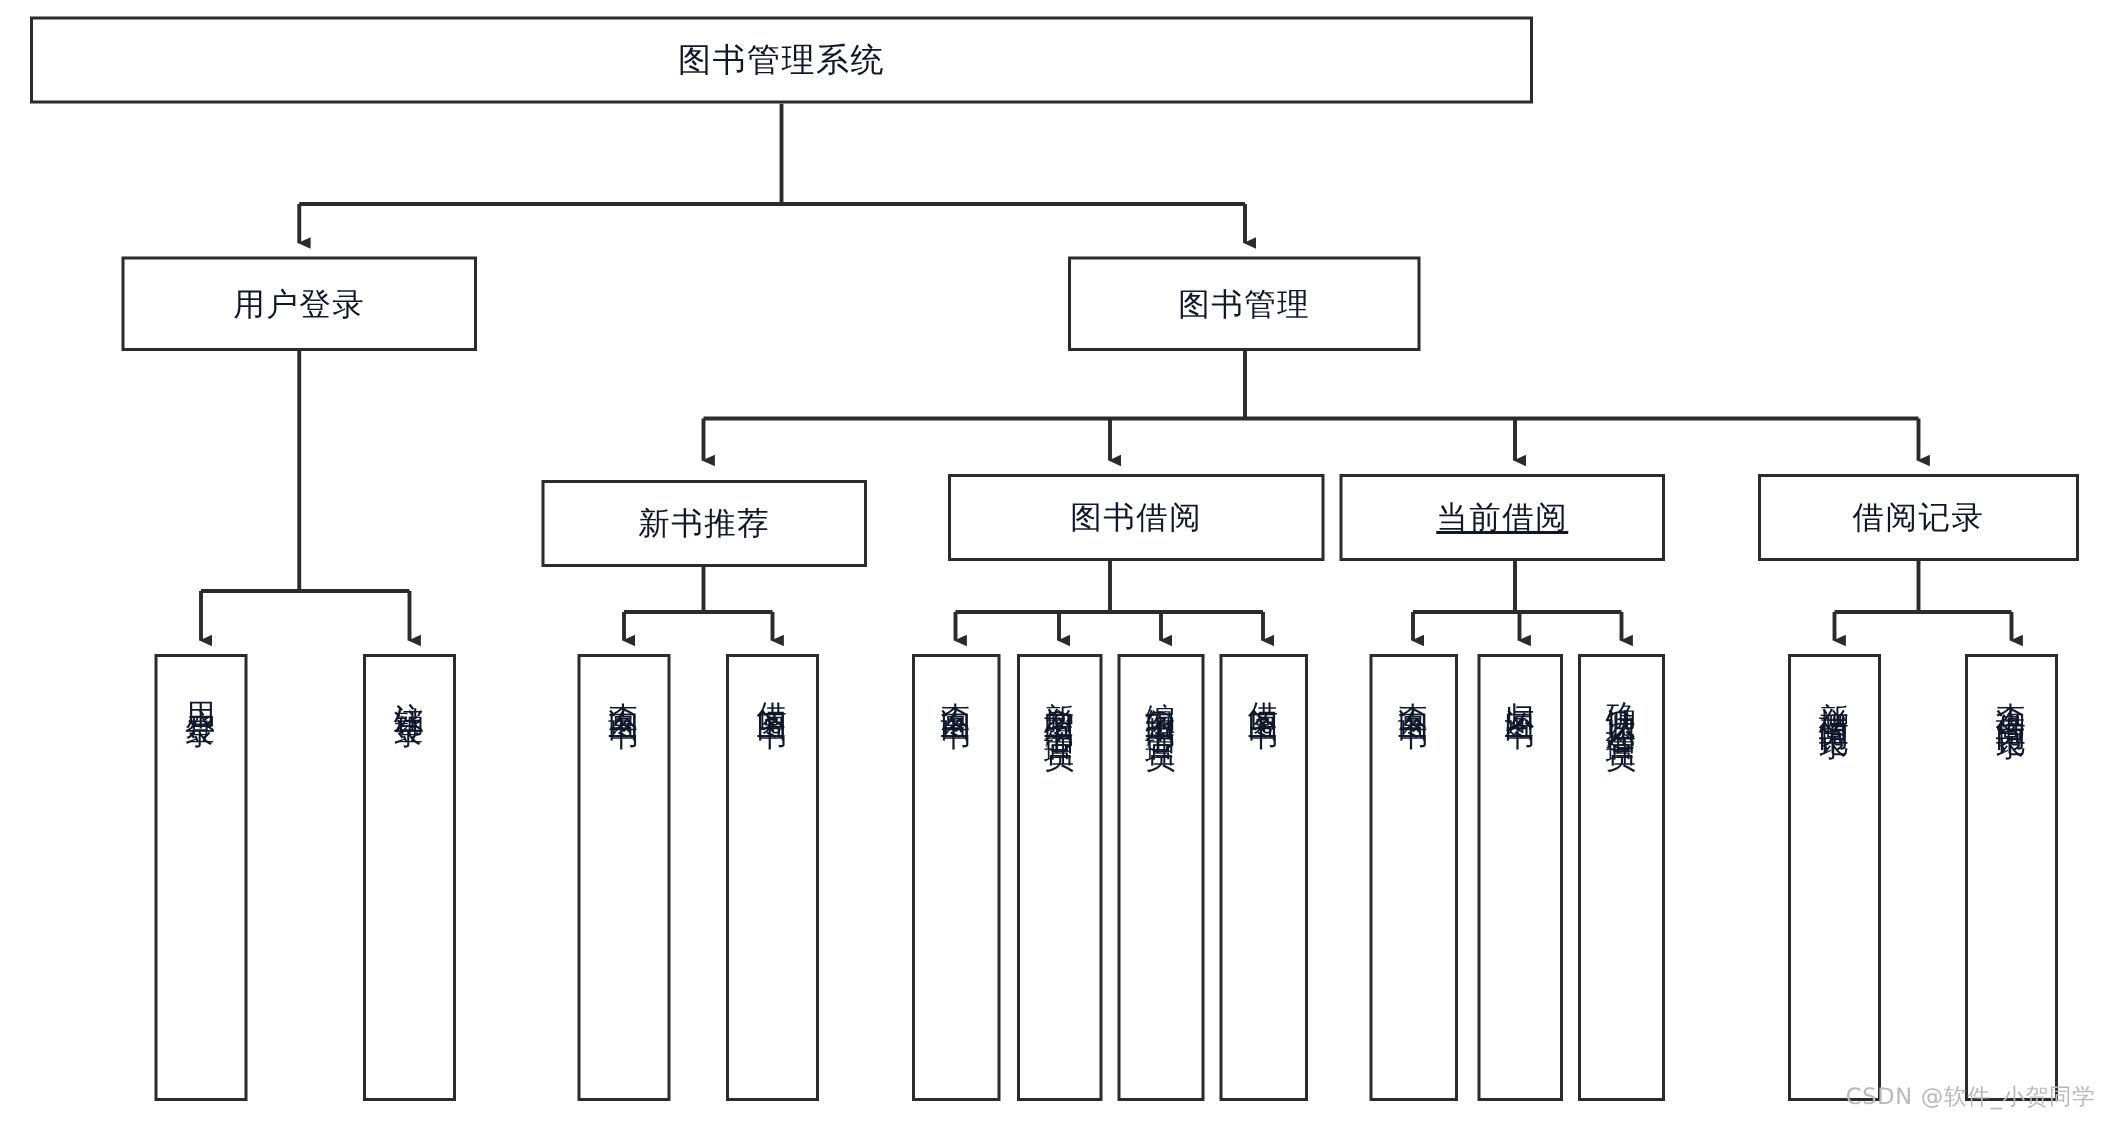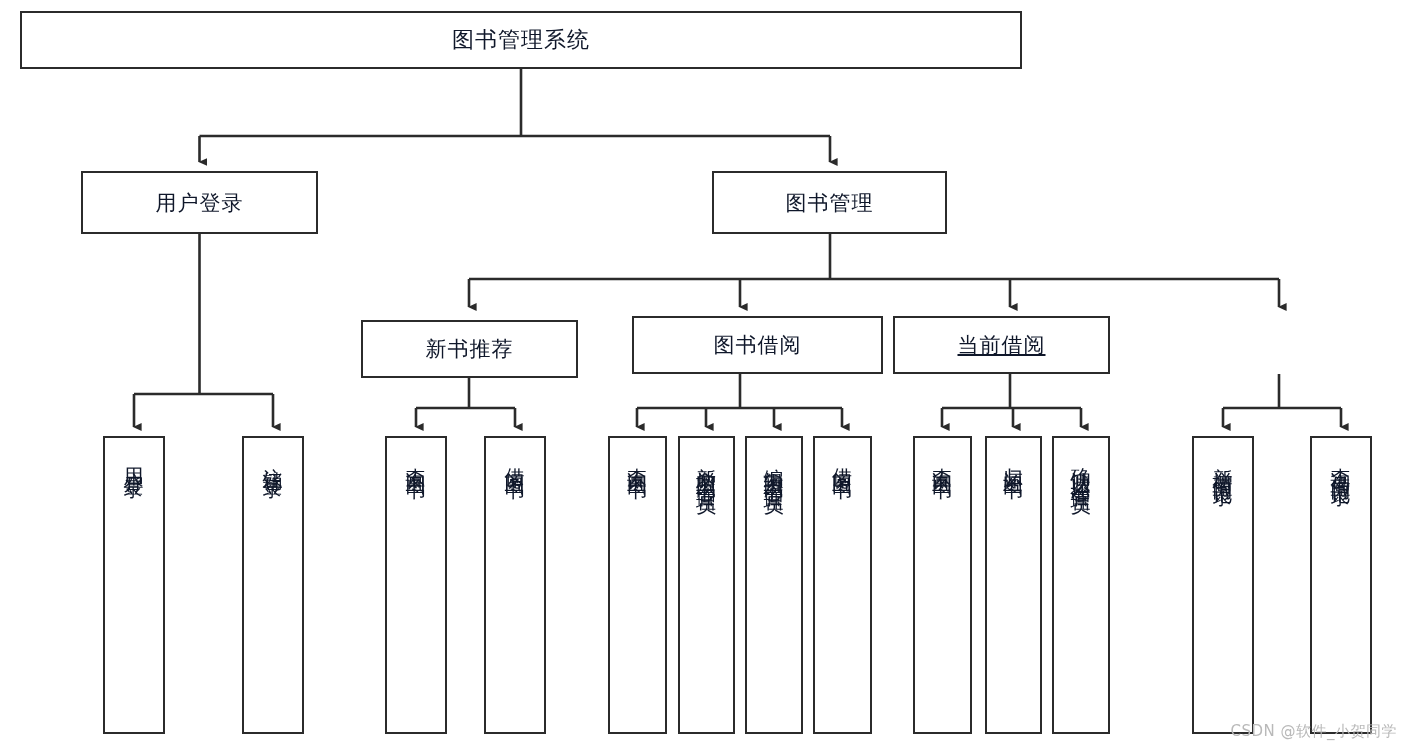--- a/index.html
+++ b/index.html
@@ -136,20 +136,23 @@
 
   <div class="node horiz" style="left:361px; top:320px; width:217px; height:58px;">
     <span>新书推荐</span>
   </div>
   <div class="node horiz" style="left:632px; top:316px; width:251px; height:58px;">
     <span>图书借阅</span>
   </div>
   <div class="node horiz" style="left:893px; top:316px; width:217px; height:58px;text-decoration:underline;">
     <span>当前借阅</span>
   </div>
+  <div class="node horiz" style="left:1172px; top:316px; width:214px; height:58px;">
+    <span>借阅记录</span>
+  </div>
 
   <div class="node vert" style="left:103px; top:436px; width:62px; height:298px;">
     <span class="vtext">用户登录</span>
   </div>
   <div class="node vert" style="left:242px; top:436px; width:62px; height:298px;">
     <span class="vtext">注销登录</span>
   </div>
 
   <div class="node vert" style="left:385px; top:436px; width:62px; height:298px;">
     <span class="vtext">查询图书</span>

